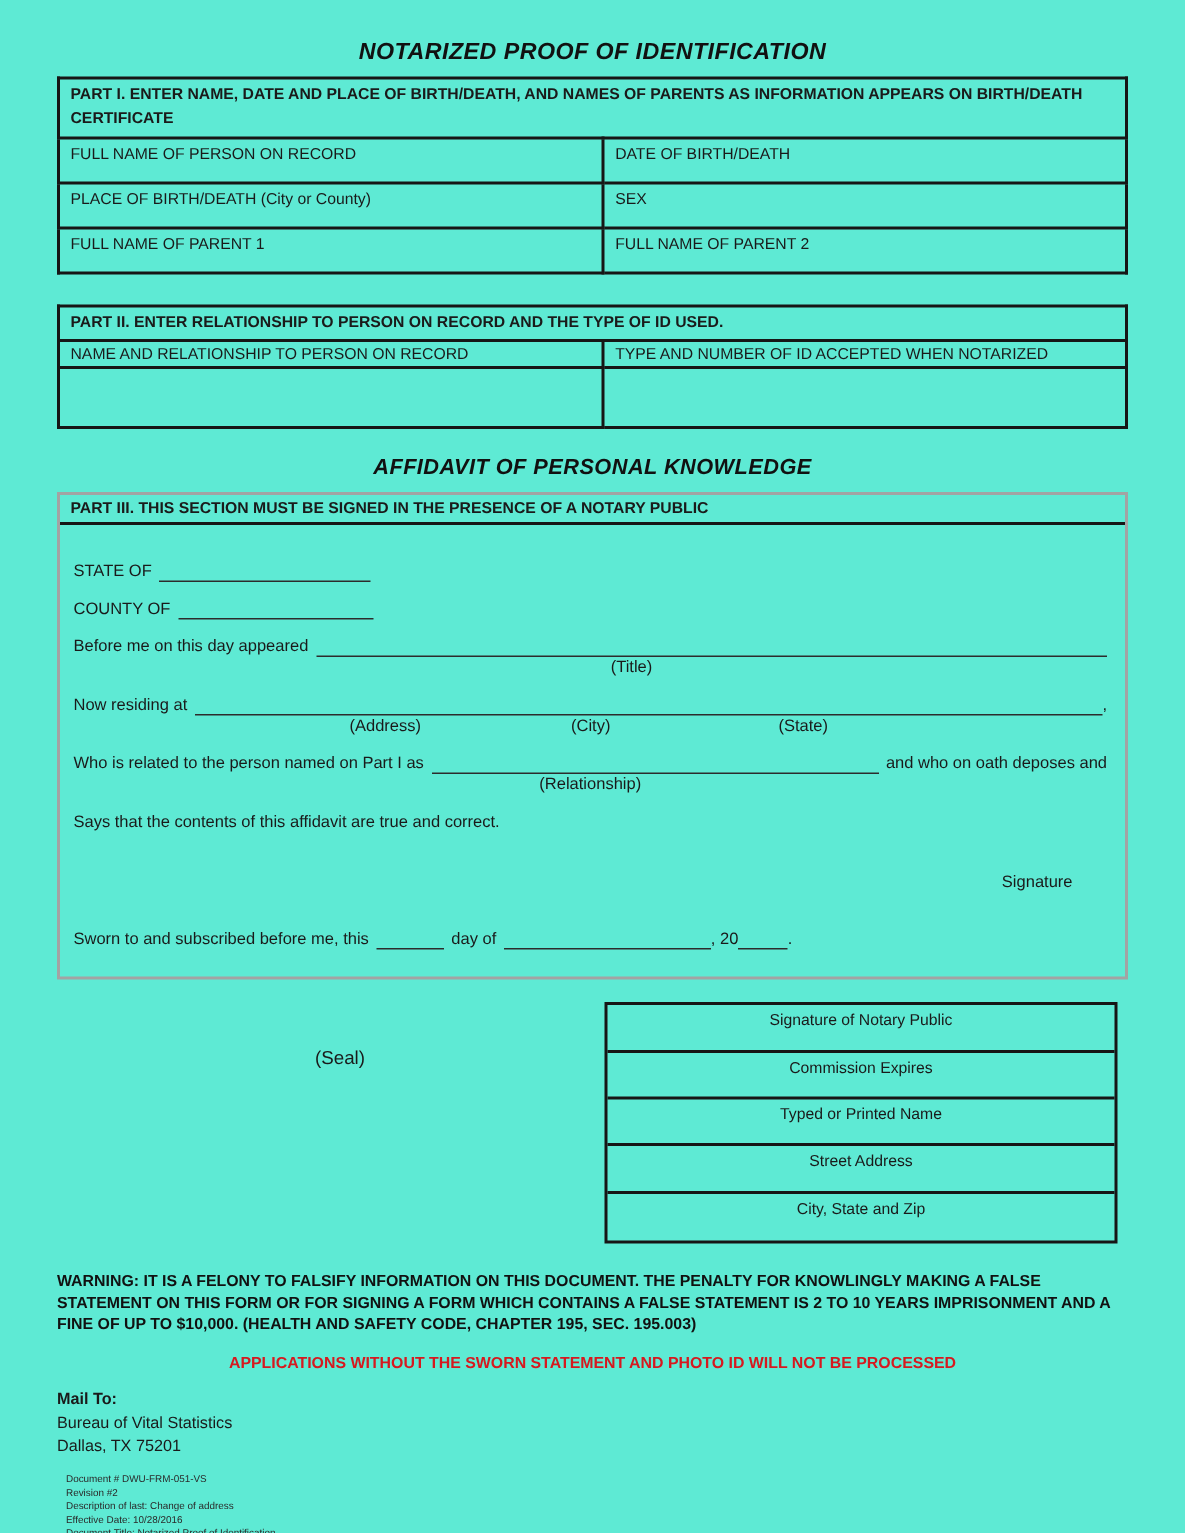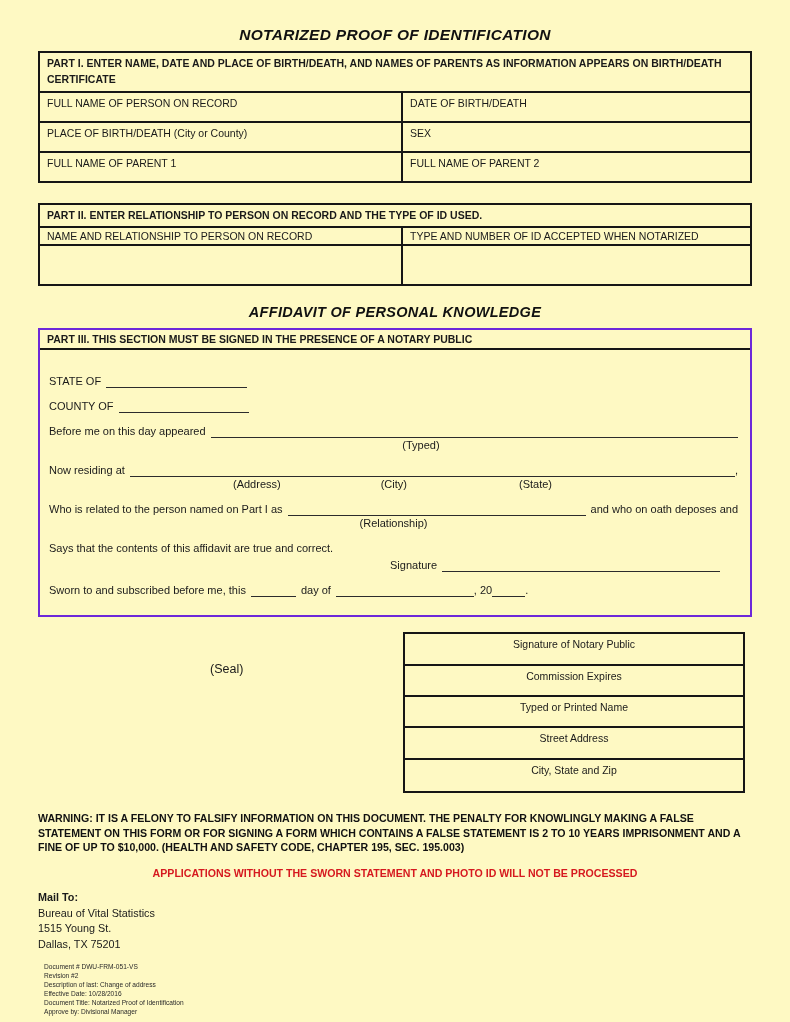--- a/index.html
+++ b/index.html
@@ -1,21 +1,21 @@
 <!DOCTYPE html>
 <html><head>
 <meta charset="utf-8">
 <style>
   * { margin: 0; padding: 0; box-sizing: border-box; }
   html, body { background: #9c9c9c; }
   body { font-family: "Liberation Sans", sans-serif; }
   .page {
     position: relative;
     width: 790px; height: 1022px;
-    background: #fef9c3;
+    background: #5eead4;
     margin: 0 auto;
     color: #1a1a1a;
     overflow: hidden;
   }
   .content { padding: 0 38px; }
 
   .doc-title {
     margin-top: 26px;
     text-align: center;
     font-weight: bold;
@@ -44,21 +44,21 @@
   .t-part1 { margin-top: 7px; padding-left: 24px; }
   .t-part1 .data-row td { height: 30px; padding: 4px 7px; }
   .t-part1 col.c1, .t-part2 col.c1 { width: 51%; }
   .t-part1 col.c2, .t-part2 col.c2 { width: 49%; }
 
   .t-part2 { margin-top: 20px; }
   .t-part2 .col-header td { padding: 2px 7px; }
   .t-part2 .empty-row td { height: 40px; }
 
   
-  .p3-box { margin-top: 8px; border: 2px solid #6d28d9; }
+  .p3-box { margin-top: 8px; border: 2px solid #a3a3a3; }
   .p3-header {
     font-weight: bold; font-size: 10.5px;
     padding: 3px 7px;
     border-bottom: 2px solid #161616;
   }
   .p3-body { padding: 10px 12px 18px 9px; font-size: 11px; }
   .line { display: flex; align-items: flex-end; line-height: 14px; }
   .bl { border-bottom: 1px solid #2c2c2c; height: 13px; display: inline-block; }
   .grow { flex: 1 1 auto; }
   .caption { font-size: 11px; line-height: 15px; }
@@ -68,21 +68,21 @@
   .l-before { margin-top: 11px; }
   .cap-name { text-align: center; padding-left: 55px; }
   .l-resid  { margin-top: 10px; }
   .caps-row { display: flex; }
   .cap-address { margin-left: 184px; }
   .cap-city    { margin-left: 100px; }
   .cap-state   { margin-left: 112px; }
   .l-related { margin-top: 10px; }
   .cap-rel { text-align: center; }
   .l-says { margin-top: 10px; }
-  .l-sig  { margin-top: 3px; margin-left: 341px; margin-right: 18px; }
+  .l-sig  { margin-top: 26px; margin-left: 341px; margin-right: 18px; flex-direction: column; }
   .l-sworn { margin-top: 11px; }
   .lbl { white-space: nowrap; }
   .sp-r { margin-right: 5px; }
   .sp-l { margin-left: 5px; }
 
   
   .notary-wrap { position: relative; margin-top: 15px; height: 160px; }
   .seal { position: absolute; left: 172px; top: 30px; font-size: 12.5px; }
   .notary-table {
     position: absolute; left: 365px; top: 0;
@@ -204,21 +204,21 @@
 
         <div class="line l-county">
           <span class="lbl sp-r">COUNTY OF</span>
           <span class="bl" style="width:130px;"></span>
         </div>
 
         <div class="line l-before">
           <span class="lbl sp-r">Before me on this day appeared</span>
           <span class="bl grow"></span>
         </div>
-        <div class="caption cap-name">(Typed)</div>
+        <div class="caption cap-name">(Title)</div>
 
         <div class="line l-resid">
           <span class="lbl sp-r">Now residing at</span>
           <span class="bl grow"></span>
           <span class="lbl">,</span>
         </div>
         <div class="caps-row caption">
           <span class="cap-address">(Address)</span>
           <span class="cap-city">(City)</span>
           <span class="cap-state">(State)</span>
@@ -274,21 +274,20 @@
       </div>
     </div>
 
     <div class="warning">WARNING: IT IS A FELONY TO FALSIFY INFORMATION ON THIS DOCUMENT. THE PENALTY FOR KNOWLINGLY MAKING A FALSE STATEMENT ON THIS FORM OR FOR SIGNING A FORM WHICH CONTAINS A FALSE STATEMENT IS 2 TO 10 YEARS IMPRISONMENT AND A FINE OF UP TO $10,000. (HEALTH AND SAFETY CODE, CHAPTER 195, SEC. 195.003)</div>
 
     <div class="red-notice" style="color: rgb(214, 25, 31);">APPLICATIONS WITHOUT THE SWORN STATEMENT AND PHOTO ID WILL NOT BE PROCESSED</div>
 
     <div class="mail-block">
       <div class="mail-label">Mail To:</div>
       <div>Bureau of Vital Statistics</div>
-      <div>1515 Young St.</div>
       <div>Dallas, TX 75201</div>
     </div>
 
     <div class="doc-footer">
       <div>Document # DWU-FRM-051-VS</div>
       <div>Revision #2</div>
       <div>Description of last: Change of address</div>
       <div>Effective Date: 10/28/2016</div>
       <div>Document Title: Notarized Proof of Identification</div>
       <div>Approve by: Divisional Manager</div>

